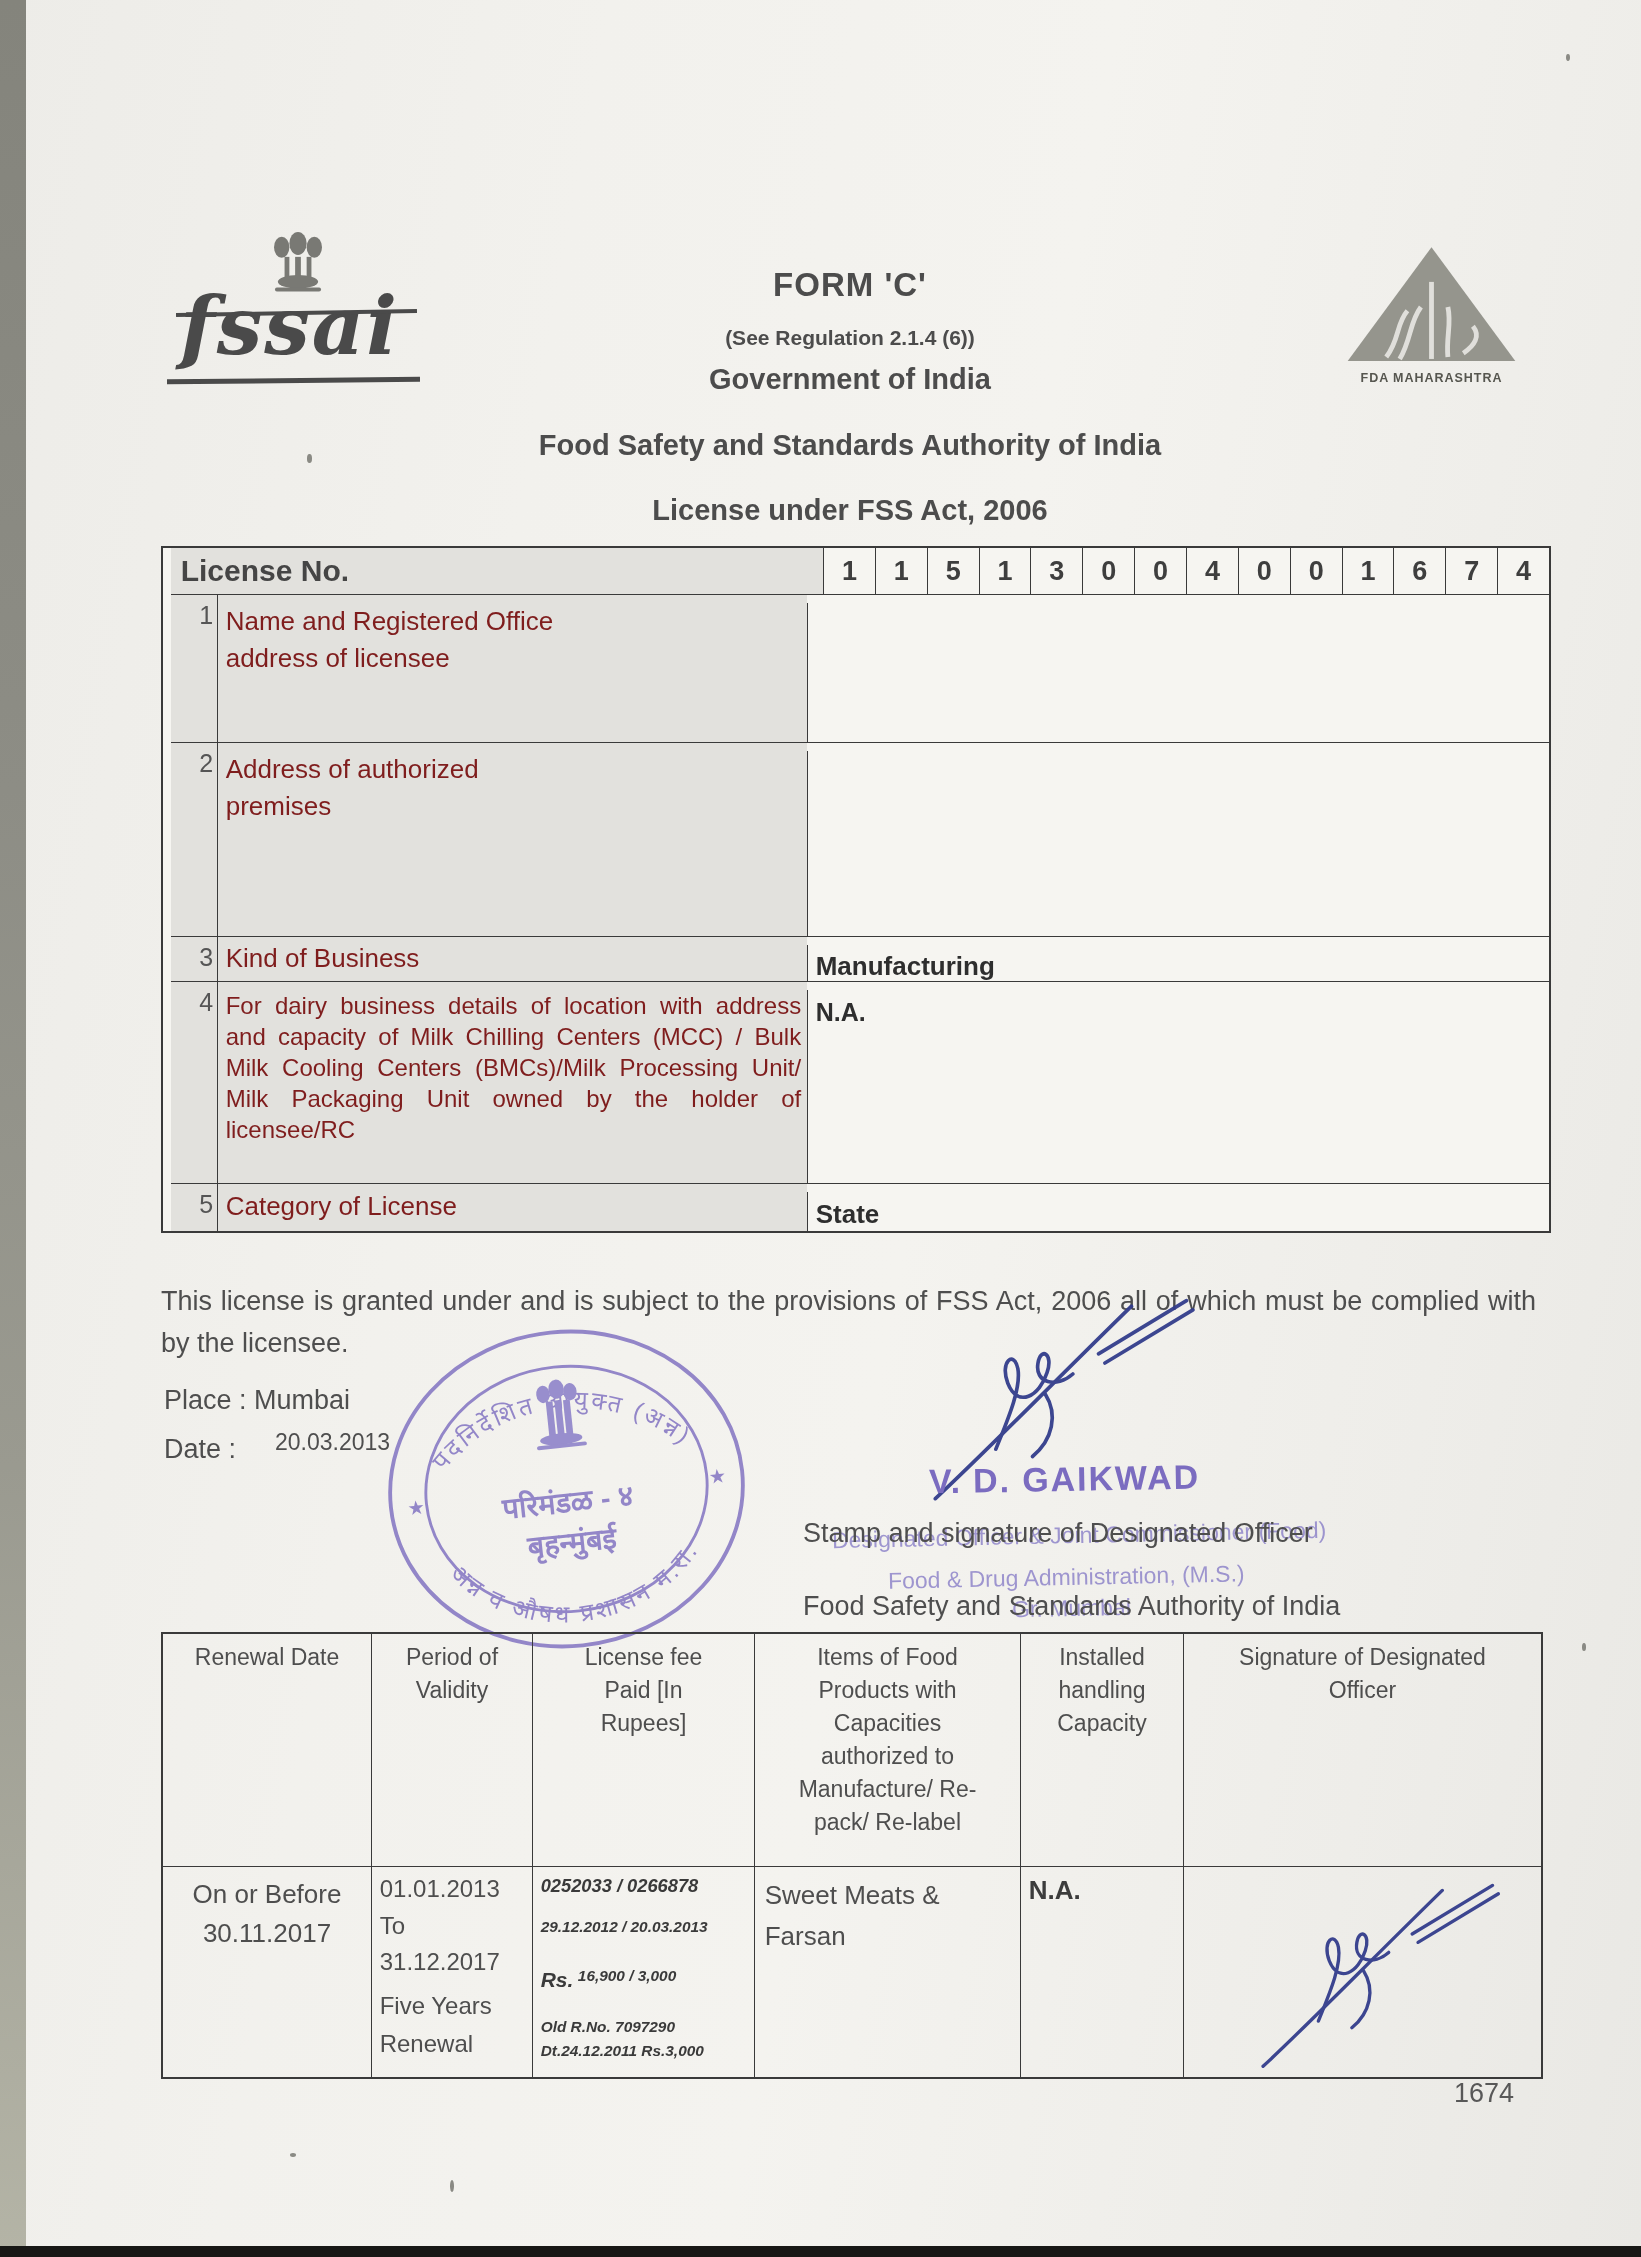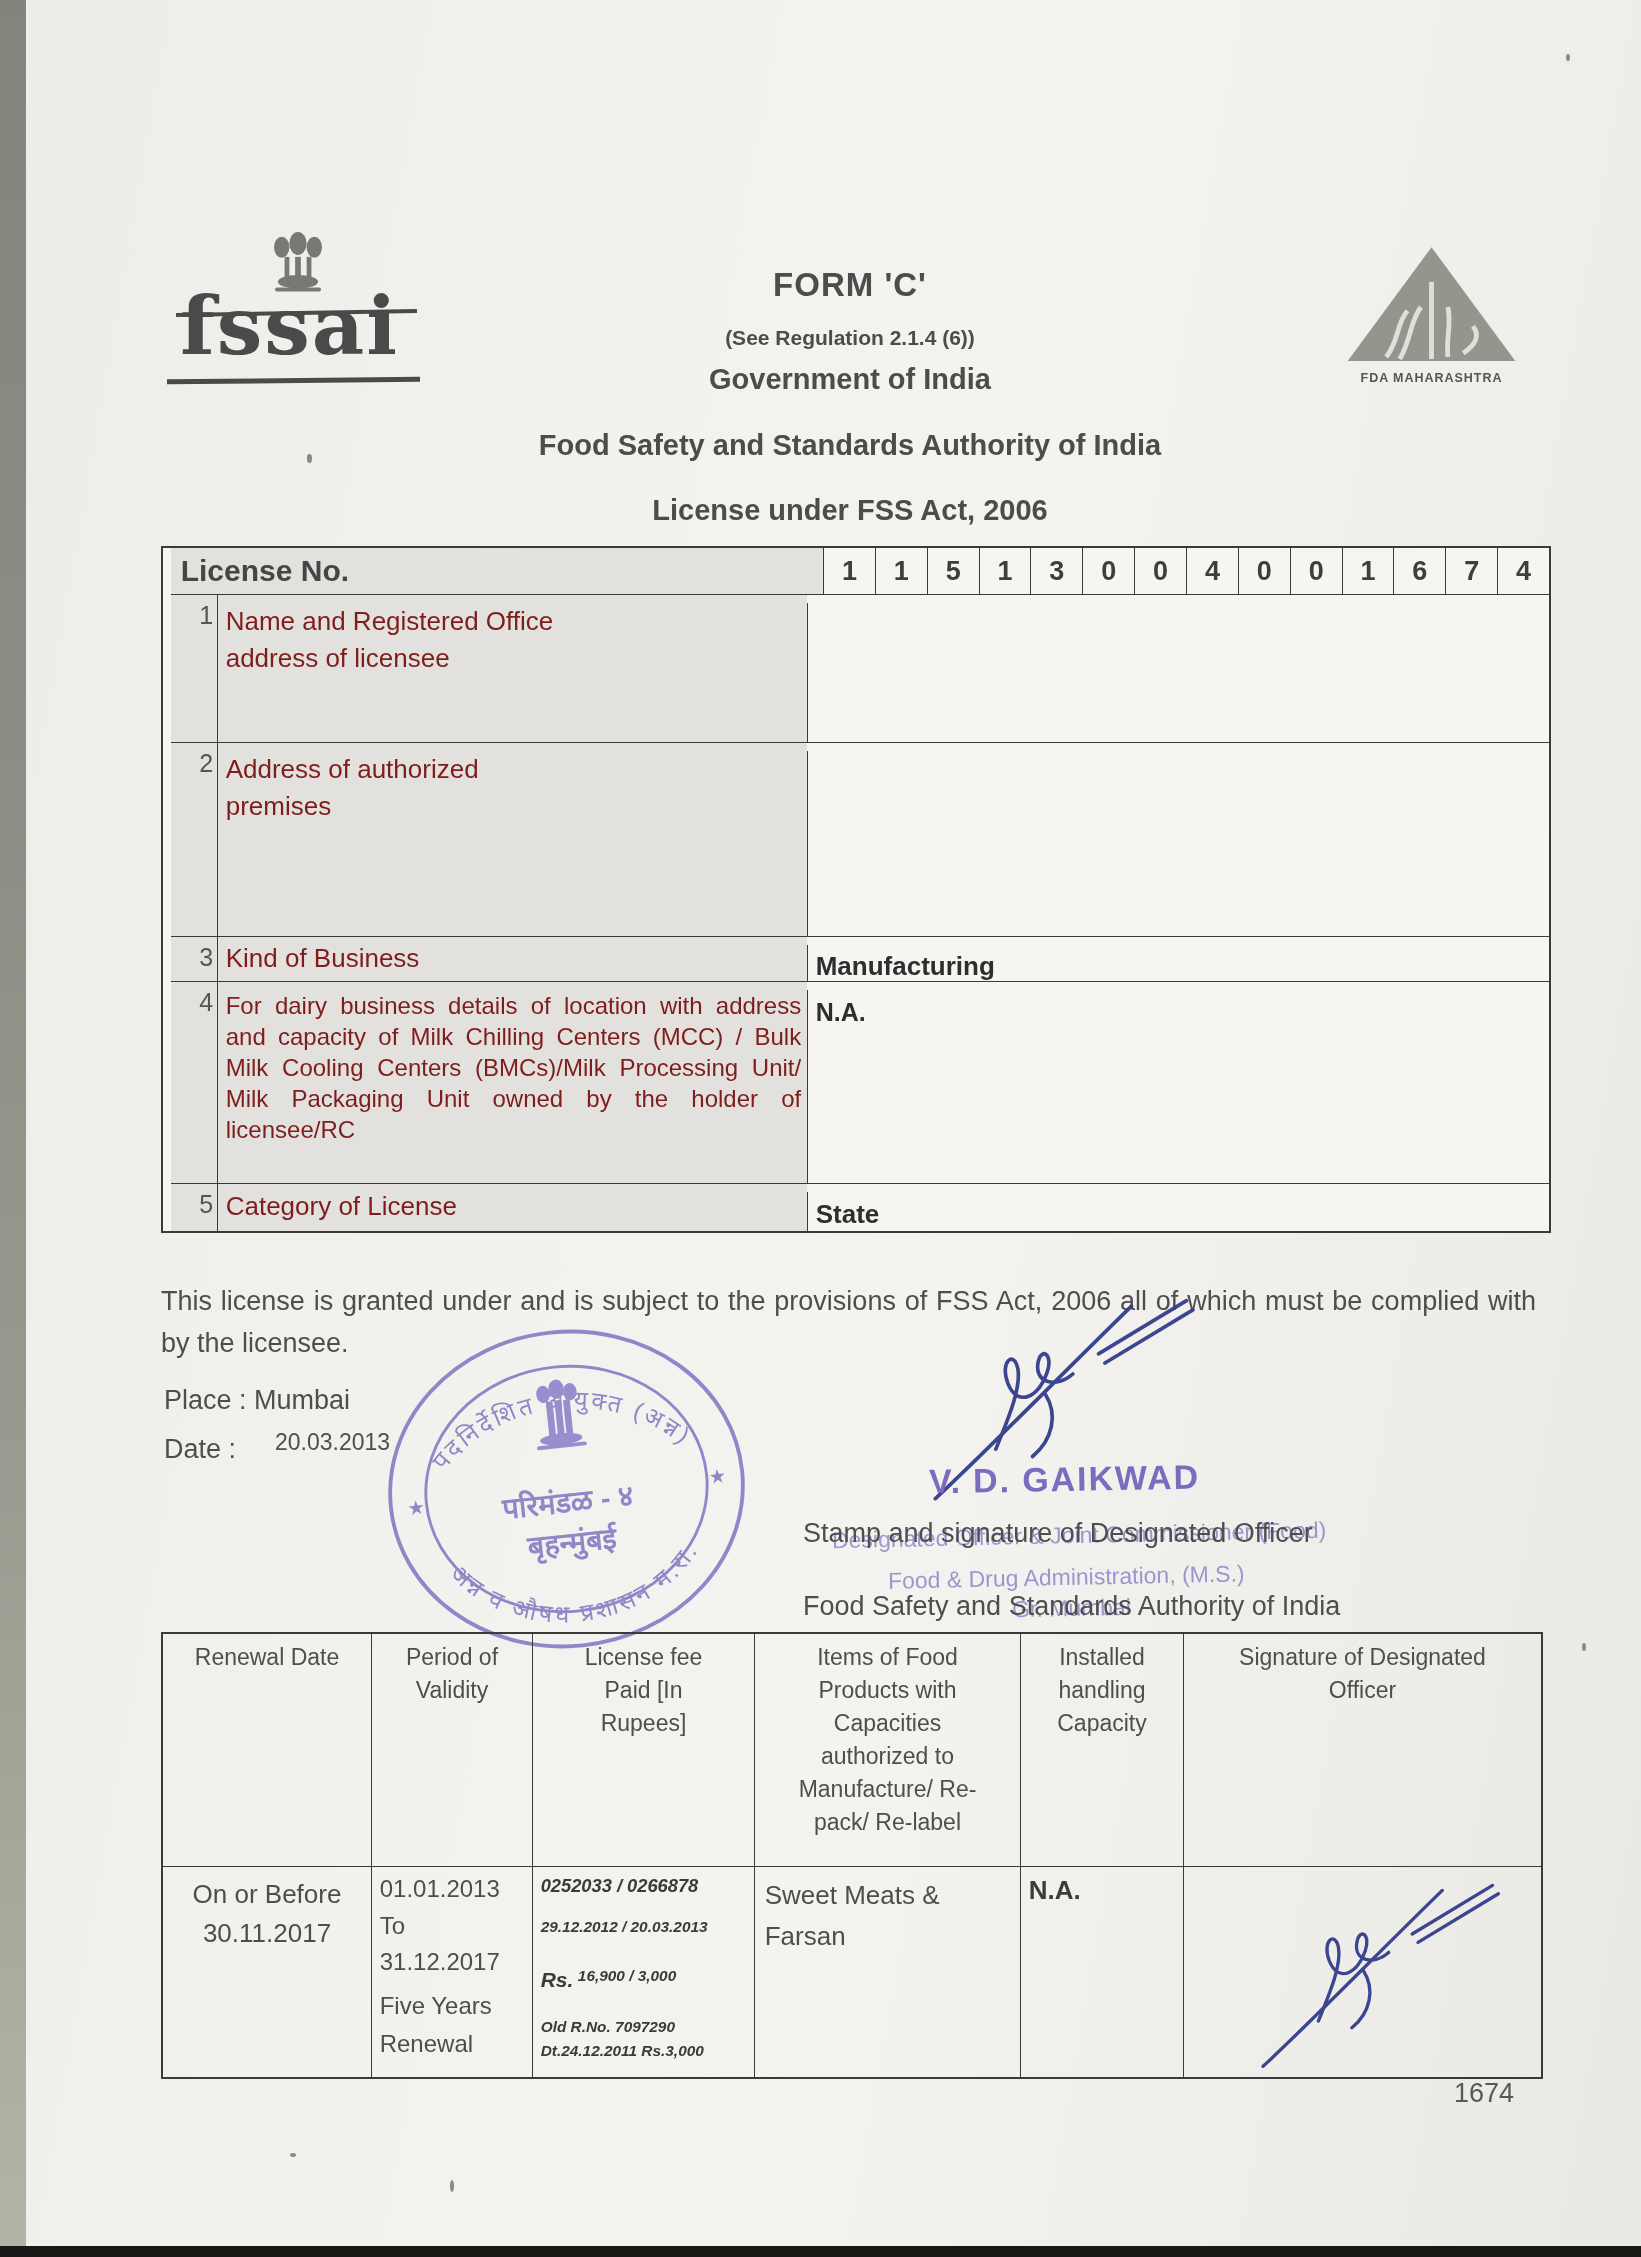--- a/index.html
+++ b/index.html
@@ -7,21 +7,21 @@
   #canvas{position:relative;width:1641px;height:2257px;overflow:hidden;
     background:linear-gradient(100deg,#edece8 0%,#f2f1ed 30%,#f4f3ef 55%,#eeede9 82%,#e9e8e4 100%);}
   .abs{position:absolute;}
   .ink{color:#4e4e4e;}
   
   .edge-left{left:0;top:0;width:26px;height:2257px;
     background:linear-gradient(180deg,#84847c 0%,#8d8d85 35%,#9a9a90 65%,#b4b4a6 100%);}
   .edge-bottom{left:0;top:2246px;width:1641px;height:11.6px;background:#181816;}
   
   .title-center{left:290px;width:1120px;text-align:center;font-weight:bold;color:#4c4c4c;}
-  .fssai-word{font-family:"DejaVu Serif",serif;font-weight:600;
+  .fssai-word{font-family:"DejaVu Serif",serif;font-style:italic;font-weight:600;
     font-size:81px;color:#4a4a4a;letter-spacing:1.9px;}
   .fssai-line{background:#4a4a4a;height:3.9px;}
   
   .ltable{left:161px;top:546px;width:1378px;border:2.9px solid #3a3a3a;background:#f6f5f1;padding-left:8px;}
   .lrow{display:flex;border-top:1.9px solid #3a3a3a;}
   .lrow:first-child{border-top:none;}
   .lcell{border-left:1.9px solid #3a3a3a;box-sizing:border-box;}
   .lrow .lcell:first-child{border-left:none;}
   .lab{background:#e2e1dd;color:#7f1d1d;}
   .val{background:#f6f5f1;color:#2e2e2e;font-weight:bold;margin-top:8px;}

